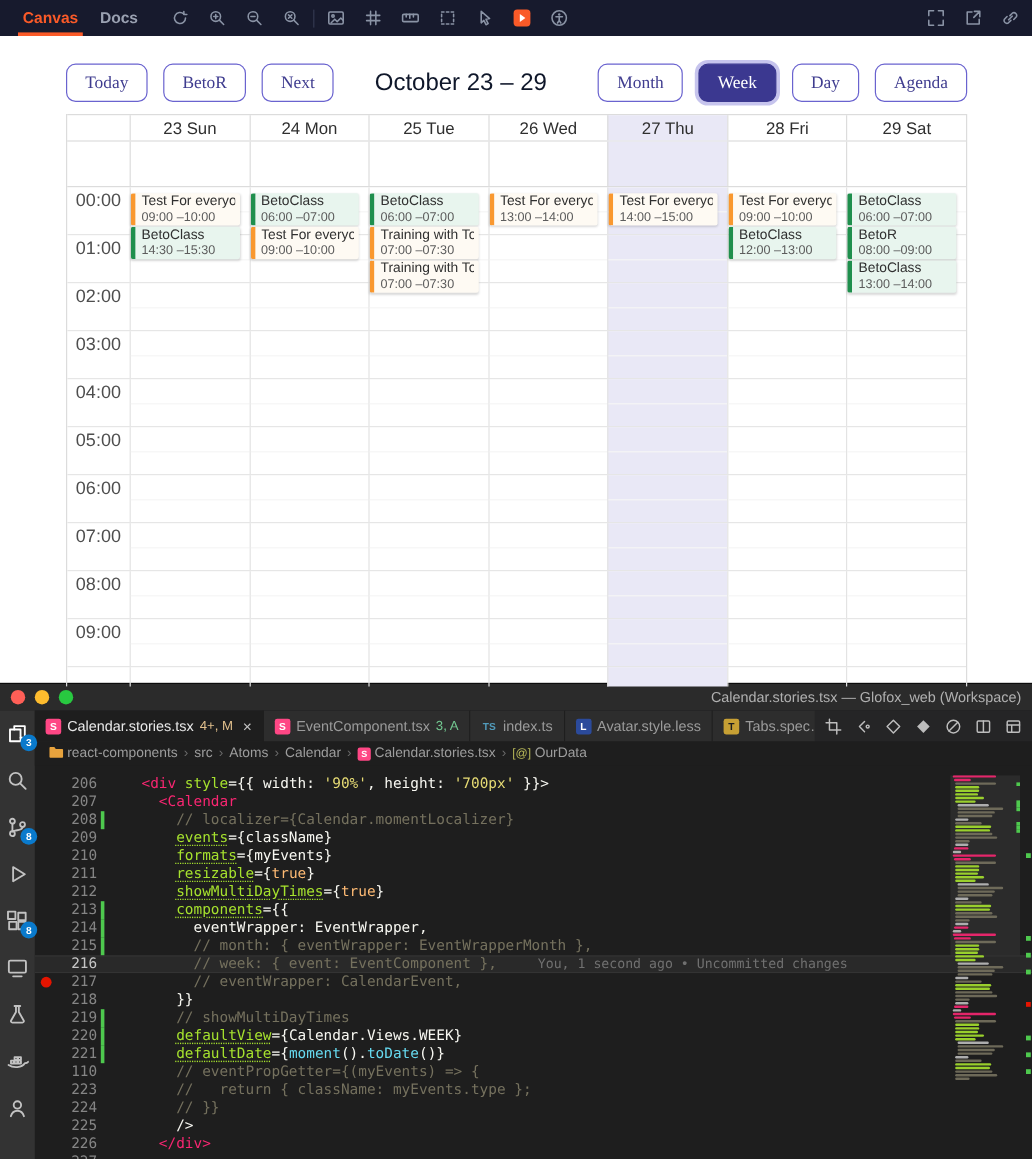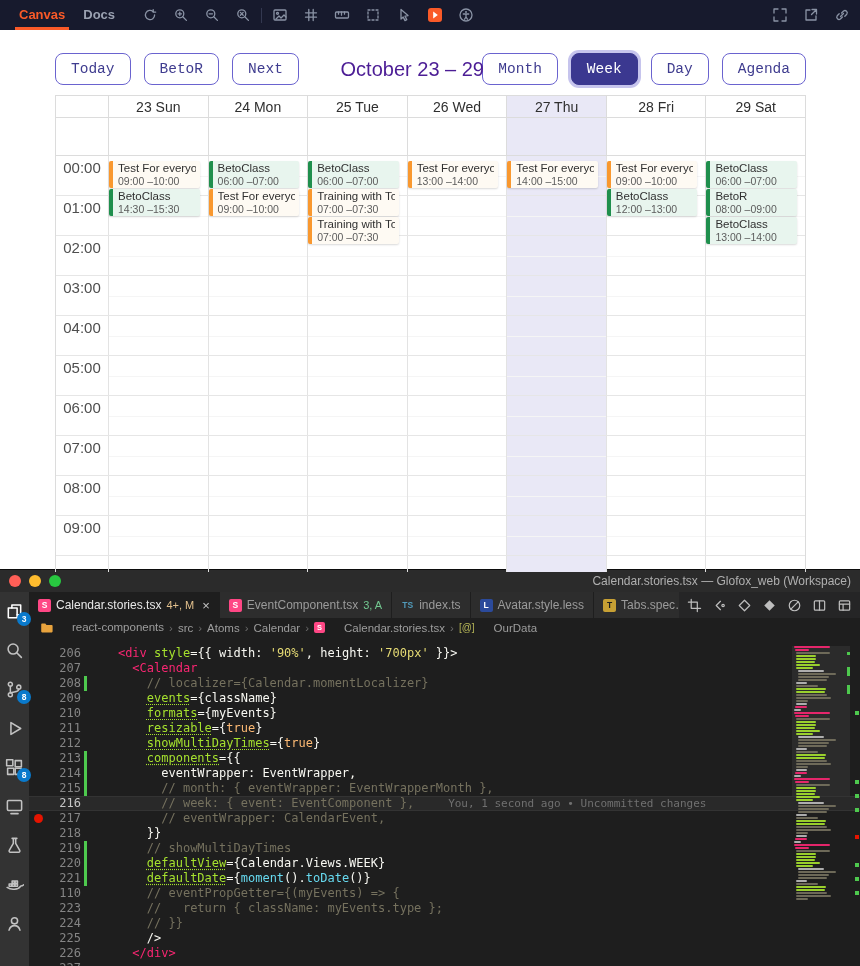--- a/index.html
+++ b/index.html
@@ -16,23 +16,23 @@
   .sb-sep{width:1px;height:15px;background:#333850;margin:0 10px}
   .spacer{flex:1}
   #sb-left-icons{margin-left:18px}
 
   
   #canvas{height:540px;background:#fff;position:relative;border-bottom:1px solid #0c0c0c}
   .cal-root{position:absolute;left:55px;top:22px;width:751px}
   .cal-toolbar{height:34px;position:relative;display:flex;align-items:center;justify-content:space-between;margin-bottom:9px}
   .btnrow{display:flex;gap:13px}
   .cal-btn{height:32px;padding:0 15px;border:1px solid #6a63cf;border-radius:8px;background:#fff;
-    color:#3f3c8f;font-size:14.5px;font-family:Liberation Mono, monospace;cursor:pointer}
+    color:#3f3c8f;font-size:14.5px;font-family:Liberation Serif, serif;cursor:pointer}
   .cal-btn.active{background:#3b3890;border-color:#3b3890;color:#fff;box-shadow:0 0 0 3px rgba(106,99,207,.38)}
-  .cal-title{position:absolute;left:229px;width:200px;text-align:right;font-size:20px;color:#4c1d95;pointer-events:none}
+  .cal-title{position:absolute;left:229px;width:200px;text-align:center;font-size:20px;color:#0f172a;pointer-events:none}
 
   .cal-grid{border-left:1px solid #dcdcdc;border-right:1px solid #dcdcdc}
   .grid-row{display:grid;grid-template-columns:52px repeat(7,1fr)}
   .cal-head{border-top:1px solid #dcdcdc;border-bottom:1px solid #dcdcdc;height:23px}
   .hcell{font-size:14px;color:#2f2f2f;text-align:center;line-height:22px;border-left:1px solid #dcdcdc;overflow:hidden}
   .hcell.first{border-left:none}
   .allday{height:38px;border-bottom:1px solid #dcdcdc}
   .acell{border-left:1px solid #dcdcdc}
   .acell.first{border-left:none}
   .today-bg{background:#e9e8f6}
@@ -66,21 +66,21 @@
   .tab{display:flex;align-items:center;gap:5px;padding:0 9px;background:#2d2d2d;border-right:1px solid #1e1e1e;
     font-size:12px;color:#9b9b9b;white-space:nowrap;cursor:pointer}
   .tab.active{background:#1e1e1e;color:#e8e8e8}
   .fileicon{width:13px;height:13px;border-radius:2px;font-size:8.5px;font-weight:700;display:flex;
     align-items:center;justify-content:center;flex:none}
   .tab .tbadge{font-size:11px}
   .tab .close{margin-left:3px;font-size:13px;color:#c5c5c5;cursor:pointer}
   #tab-actions{display:flex;align-items:center;gap:10px;padding:0 8px;color:#bdbdbd;flex:none}
   .tact{display:flex;cursor:pointer}
   .breadcrumbs{height:20px;display:flex;align-items:center;gap:5px;padding:0 11px;font-size:11.5px;color:#9d9d9d;background:#1e1e1e}
-  .crumb{display:flex;align-items:flex-start;gap:19px;cursor:pointer;white-space:nowrap}
+  .crumb{display:flex;align-items:center;gap:3px;cursor:pointer;white-space:nowrap}
   .crumb-sep{color:#6a6a6a}
   .editor{flex:1;position:relative;overflow:hidden;padding-top:8px;font-family:"DejaVu Sans Mono",monospace}
   .code-line{display:flex;height:15px;line-height:15px;font-size:12px;white-space:pre}
   .code-line.cur{background:rgba(255,255,255,.05);box-shadow:inset 0 1px 0 rgba(255,255,255,.05),inset 0 -1px 0 rgba(255,255,255,.05)}
   .bpcol{width:18px;text-align:center;flex:none}
   .bpdot{display:inline-block;width:9px;height:9px;border-radius:50%;background:#e51400;margin-top:3px}
   .ln{width:34px;text-align:right;color:#858585;flex:none}
   .code-line.cur .ln{color:#c6c6c6}
   .gitcol{width:8px;flex:none;display:flex;justify-content:center}
   .gitbar{width:3px;height:100%;background:#4ec94e}

